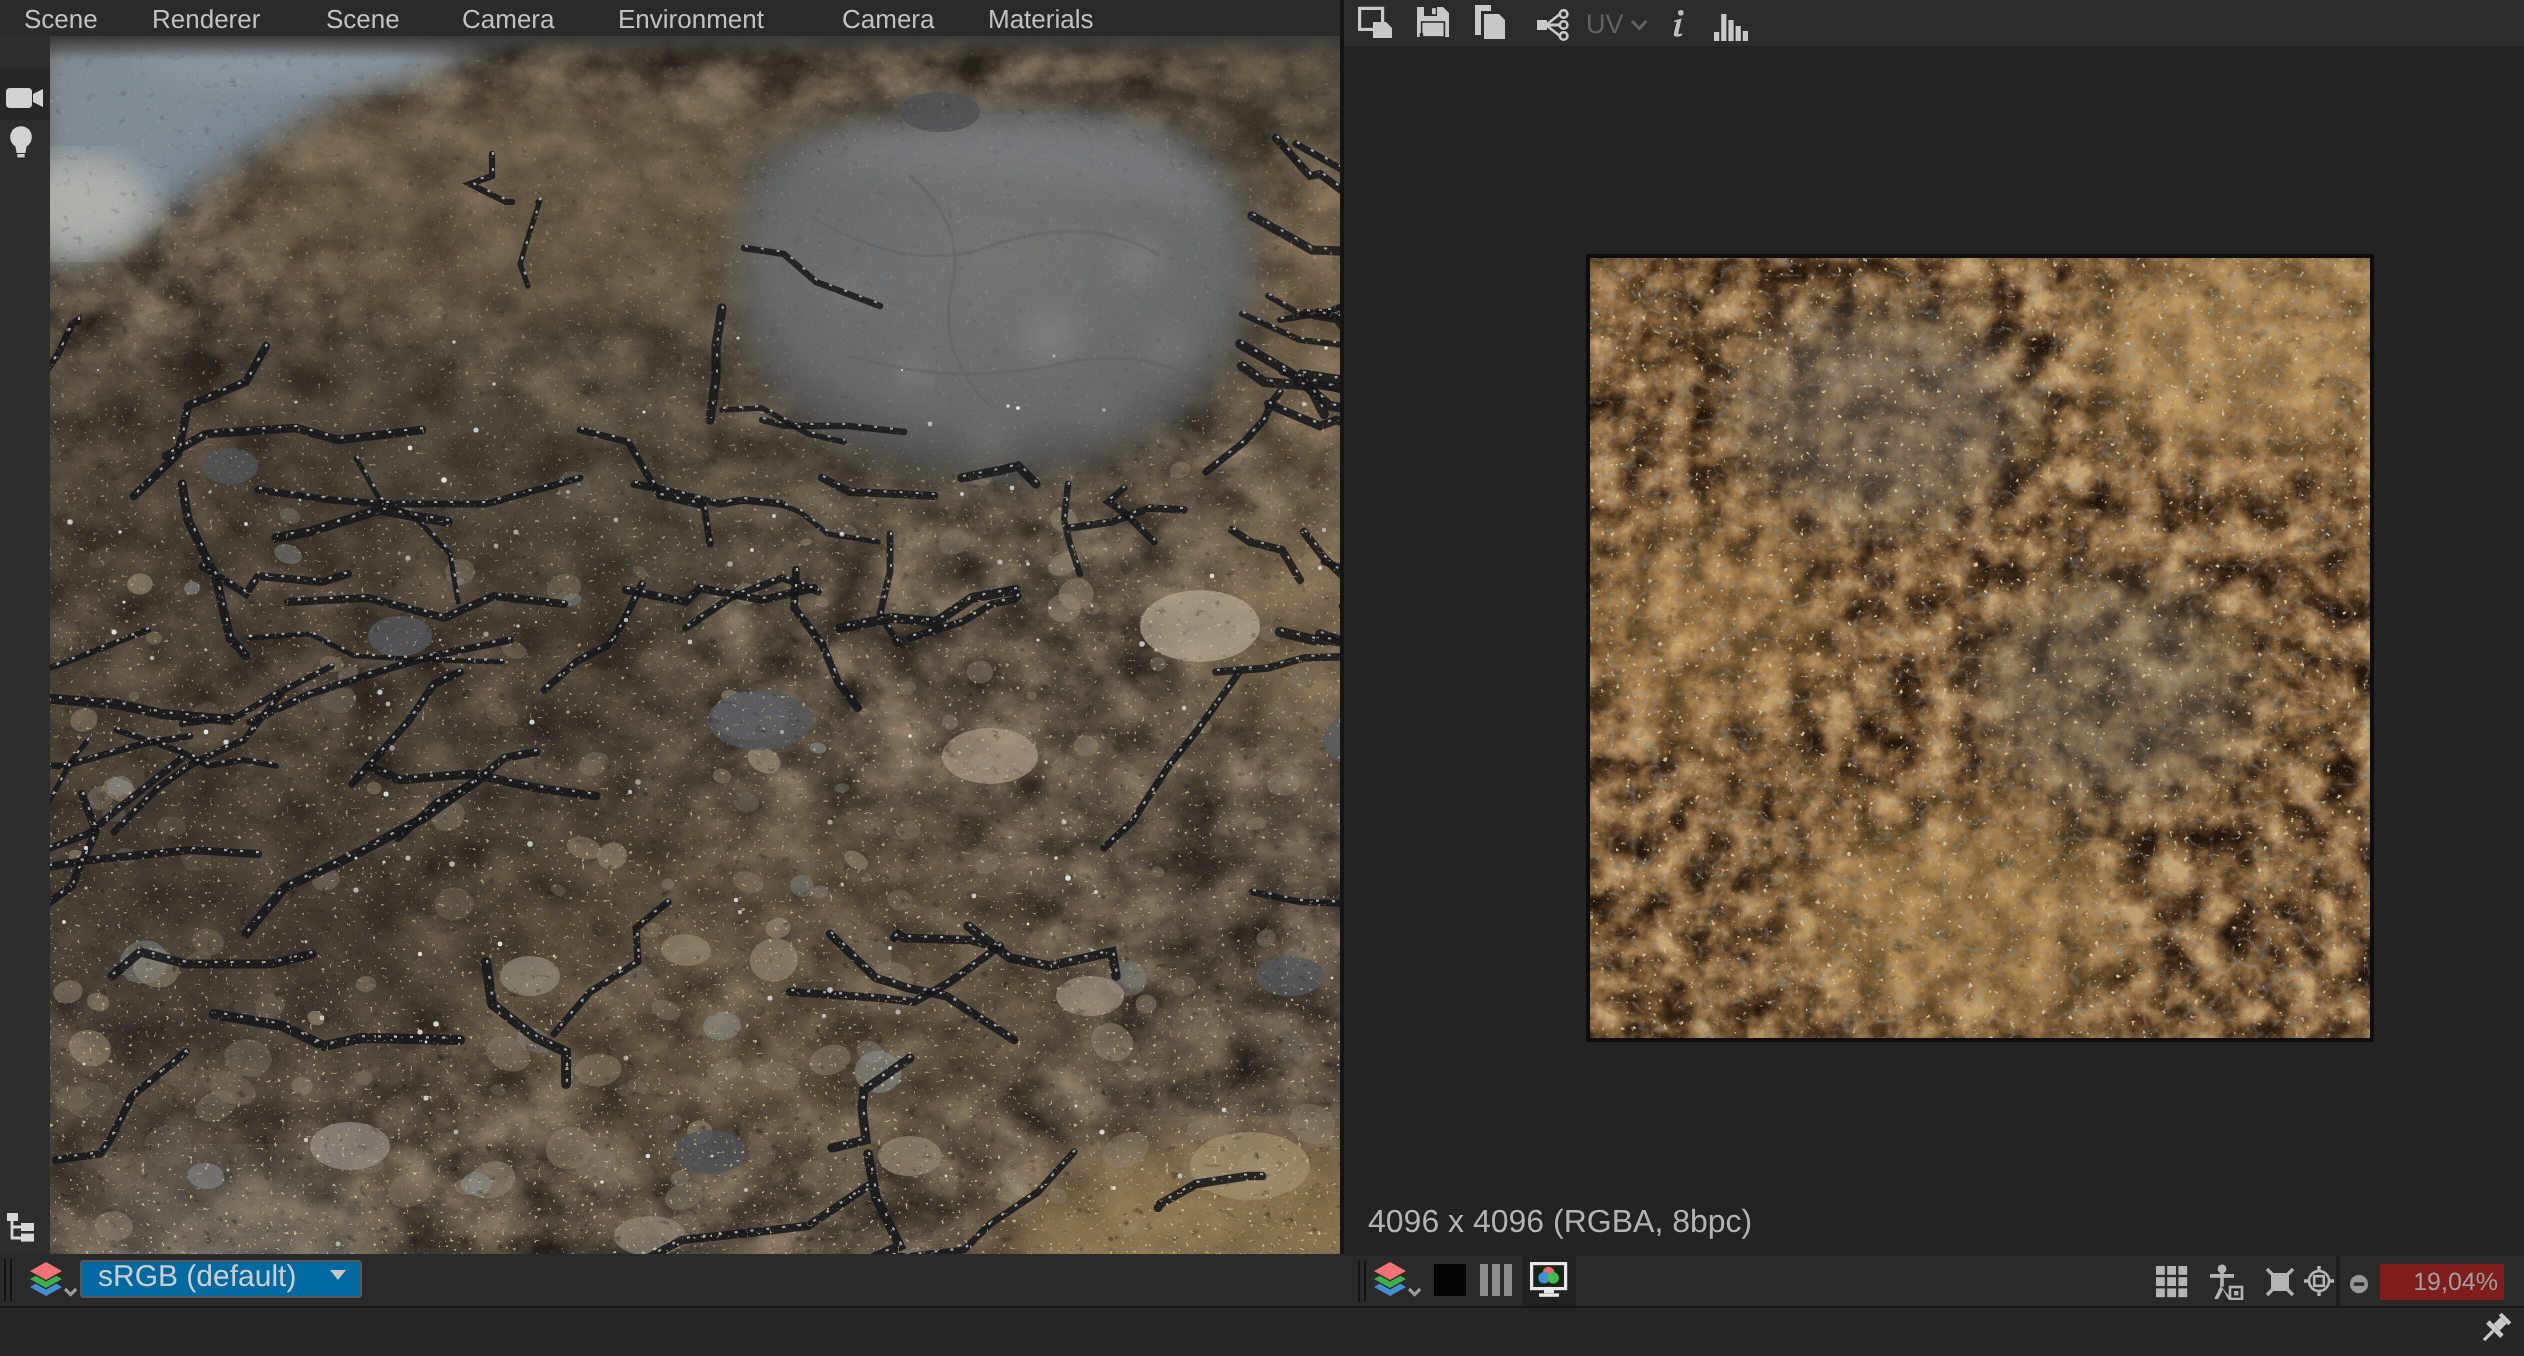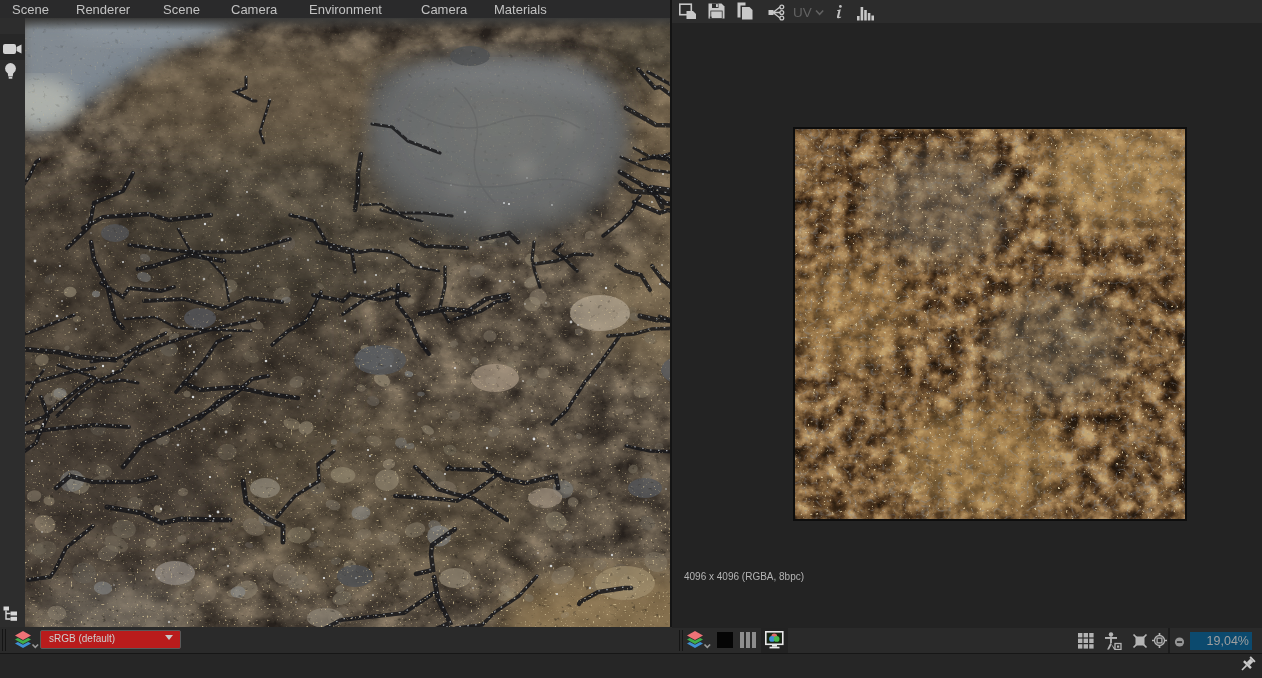--- a/index.html
+++ b/index.html
@@ -743,32 +743,32 @@
 <ellipse cx="185" cy="330" rx="85" ry="55" fill="#b38f55" opacity="0.55" filter="url(#tblur)"></ellipse>
 <rect width="390" height="390" filter="url(#tdark)" opacity="0.7"></rect>
 <rect width="390" height="390" filter="url(#tcrumb)" opacity="0.4"></rect>
 <rect width="390" height="390" filter="url(#tcrack)" opacity="0.4"></rect>
 <ellipse cx="145" cy="78" rx="72" ry="55" fill="#6f6b60" opacity="0.5" filter="url(#tblur)"></ellipse>
 <ellipse cx="262" cy="218" rx="68" ry="56" fill="#6d695d" opacity="0.45" filter="url(#tblur)"></ellipse>
 <rect width="390" height="390" filter="url(#tspeck)"></rect>
 </svg>
 </div>
   </div>
-<div class="abs" style="left:684px;top:571px;color:#b4b4b4;font-size:10px">4096 x 4096 (RGBA, 8bpc)</div>
+<div class="abs" style="left:684px;top:603px;color:#b4b4b4;font-size:16px">4096 x 4096 (RGBA, 8bpc)</div>
 
 <div class="abs" style="left:0;top:627px;width:672px;height:26px;background:#2a2a2a"></div>
 <div class="abs" style="left:2px;top:629px;width:1px;height:22px;background:#151515"></div>
 <div class="abs" style="left:5px;top:629px;width:1px;height:22px;background:#151515"></div>
 <svg class="abs" style="left:15px;top:631px" width="24" height="18">
     <path d="M8 0 L16 4.5 L8 9 L0 4.5 Z" fill="#ef7277"></path>
    <path d="M0 8.5 L8 13 L16 8.5 L13.2 6.9 L8 9.8 L2.8 6.9 Z" fill="#3fae4a"></path>
    <path d="M0 12.5 L8 17 L16 12.5 L13.2 10.9 L8 13.8 L2.8 10.9 Z" fill="#3f8fd4"></path>
    <path d="M17.5 13.5 l2.8 2.8 l2.8 -2.8" stroke="#9a9a9a" stroke-width="1.6" fill="none"></path>
   </svg>
-<div class="abs" style="left:40px;top:630px;width:141px;height:19px;background:#b91c1c;border:1px solid #585858;border-radius:2px;color:#cdcdcd;font-size:10px;line-height:16px;padding-left:8px">sRGB (default)<span class="abs" style="right:7px;top:4px;width:0;height:0;border-left:4px solid transparent;border-right:4px solid transparent;border-top:5px solid #c8c8c8"></span></div>
+<div class="abs" style="left:40px;top:630px;width:141px;height:19px;background:#0369a1;border:1px solid #585858;border-radius:2px;color:#cdcdcd;font-size:15px;line-height:16px;padding-left:8px">sRGB (default)<span class="abs" style="right:7px;top:4px;width:0;height:0;border-left:4px solid transparent;border-right:4px solid transparent;border-top:5px solid #c8c8c8"></span></div>
 
 <div class="abs" style="left:672px;top:628px;width:590px;height:25px;background:#2a2a2a"></div>
 <div class="abs" style="left:679px;top:630px;width:1px;height:21px;background:#151515"></div>
 <div class="abs" style="left:682px;top:630px;width:1px;height:21px;background:#151515"></div>
 <svg class="abs" style="left:687px;top:631px" width="24" height="18">
     <path d="M8 0 L16 4.5 L8 9 L0 4.5 Z" fill="#ef7277"></path>
    <path d="M0 8.5 L8 13 L16 8.5 L13.2 6.9 L8 9.8 L2.8 6.9 Z" fill="#3fae4a"></path>
    <path d="M0 12.5 L8 17 L16 12.5 L13.2 10.9 L8 13.8 L2.8 10.9 Z" fill="#3f8fd4"></path>
    <path d="M17.5 13.5 l2.8 2.8 l2.8 -2.8" stroke="#9a9a9a" stroke-width="1.6" fill="none"></path>
   </svg>
@@ -818,21 +818,21 @@
       <circle cx="7.5" cy="7.5" r="5"></circle>
       <rect x="5.1" y="5.1" width="4.8" height="4.8"></rect>
       <path d="M7.5 0 v2.4 M7.5 12.6 v2.4 M0 7.5 h2.4 M12.6 7.5 h2.4" stroke-width="1.7"></path>
     </g>
 </svg>
 <div class="abs" style="left:1168px;top:628px;width:2px;height:25px;background:#1c1c1c"></div>
 <svg class="abs" style="left:1174px;top:637px" width="12" height="11">
     <circle cx="5.5" cy="5" r="4.6" fill="#969696"></circle>
     <rect x="2.9" y="4.2" width="5.2" height="1.7" fill="#2a2a2a"></rect>
   </svg>
-<div class="abs" style="left:1190px;top:632px;width:62px;height:18px;background:#0c4a6e;color:#9f9f9f;font-size:12.5px;text-align:right;line-height:18px;padding-right:3px">19,04%</div>
+<div class="abs" style="left:1190px;top:632px;width:62px;height:18px;background:#7f1d1d;color:#9f9f9f;font-size:12.5px;text-align:right;line-height:18px;padding-right:3px">19,04%</div>
 
 <div class="abs" style="left:0;top:653px;width:1262px;height:25px;background:#262626;border-top:1px solid #161616"></div>
 <svg class="abs" style="left:1238px;top:656px" width="20" height="20">
   <g fill="#c9c9c9" transform="rotate(45 10 8)">
       <rect x="6.6" y="0.6" width="6.8" height="2"></rect>
       <rect x="7.8" y="2.6" width="4.4" height="5"></rect>
       <rect x="5" y="7.6" width="10" height="2.4"></rect>
       <rect x="9.2" y="10" width="1.6" height="6.5"></rect>
     </g>
 </svg>

